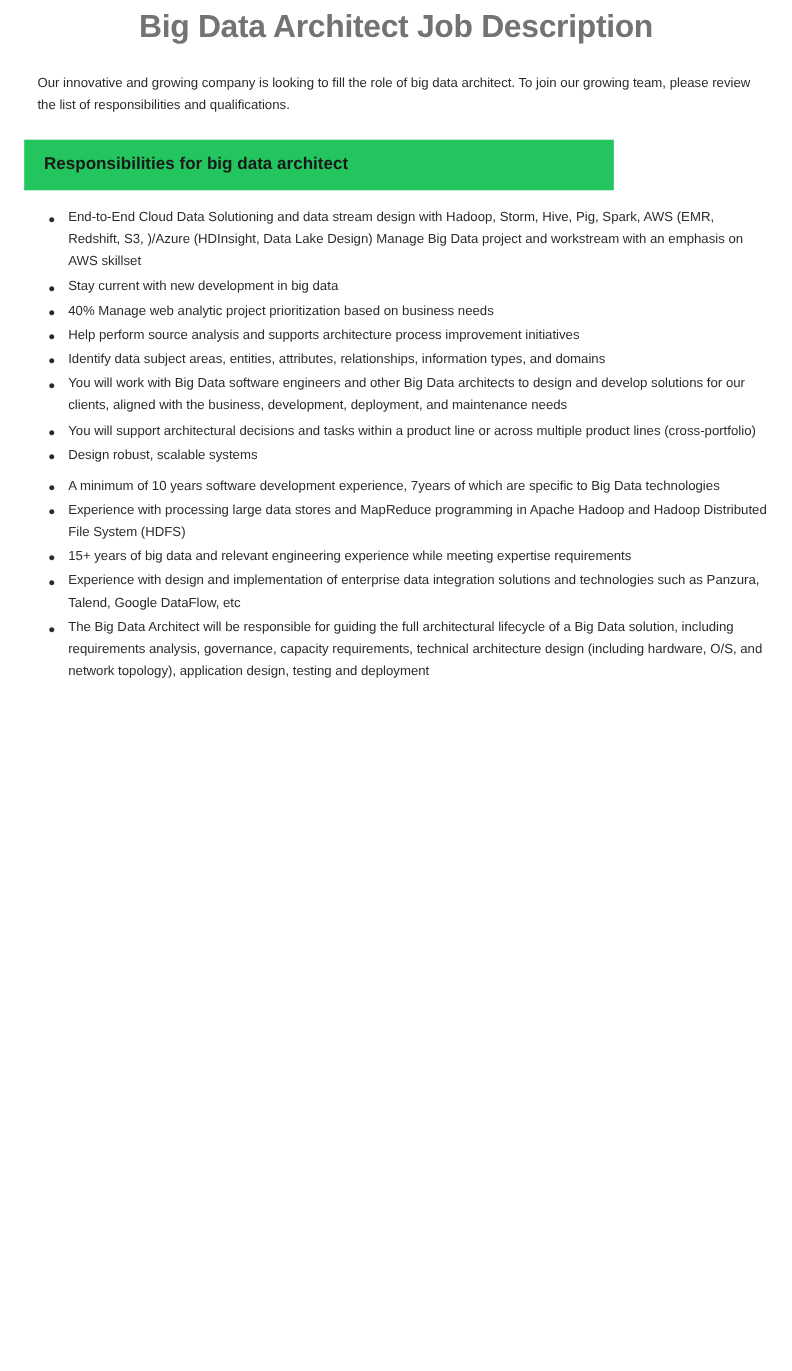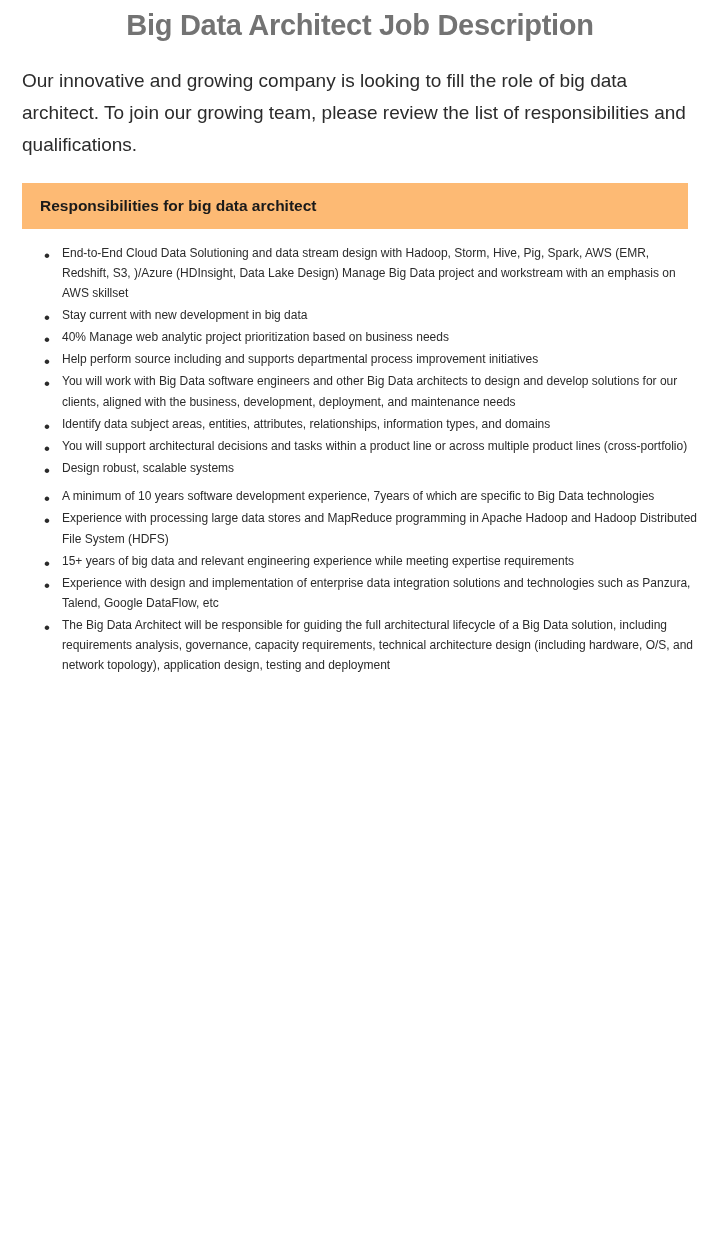--- a/index.html
+++ b/index.html
@@ -22,34 +22,34 @@
   .doc-title {
     font-size: 29px;
     font-weight: bold;
     text-align: center;
     letter-spacing: -0.3px;
     margin: 8px 0 22px 0;
     color: #737373;
     line-height: 1.2;
   }
   .intro {
-    font-size: 19px;
+    font-size: 12px;
     line-height: 1.68;
     color: #2b2b2b;
-    margin: 0 0 22px 0;
+    margin: 0 0 22px 12px;
   }
   .section-header {
-    background: #fdba74;
+    background: #22c55e;
     font-size: 15.5px;
     font-weight: bold;
     color: #1a1a1a;
     padding: 14px 0 14px 18px;
     margin: 0 0 14px 0;
     box-sizing: border-box;
-    width: 666px;
+    width: 536px;
   }
   .section-header.second {
     margin-top: 22px;
   }
   ul.items {
     list-style: none;
     margin: 0 0 8px 0;
     padding: 0 0 0 10px;
   }
   ul.items li {
@@ -78,23 +78,23 @@
   <h1 class="doc-title">Big Data Architect Job Description</h1>
 
   <p class="intro">Our innovative and growing company is looking to fill the role of big data architect. To join our growing team, please review the list of responsibilities and qualifications.</p>
 
   <div class="section-header">Responsibilities for big data architect</div>
 
   <ul class="items">
     <li>End-to-End Cloud Data Solutioning and data stream design with Hadoop, Storm, Hive, Pig, Spark, AWS (EMR, Redshift, S3, )/Azure (HDInsight, Data Lake Design) Manage Big Data project and workstream with an emphasis on AWS skillset</li>
     <li>Stay current with new development in big data</li>
     <li>40% Manage web analytic project prioritization based on business needs</li>
-    <li>Help perform source including and supports departmental process improvement initiatives</li>
+    <li>Help perform source analysis and supports architecture process improvement initiatives</li>
+    <li>Identify data subject areas, entities, attributes, relationships, information types, and domains</li>
     <li>You will work with Big Data software engineers and other Big Data architects to design and develop solutions for our clients, aligned with the business, development, deployment, and maintenance needs</li>
-    <li>Identify data subject areas, entities, attributes, relationships, information types, and domains</li>
     <li>You will support architectural decisions and tasks within a product line or across multiple product lines (cross-portfolio)</li>
     <li>Design robust, scalable systems</li>
   </ul>
 
 
   <ul class="items">
     <li>A minimum of 10 years software development experience, 7years of which are specific to Big Data technologies</li>
     <li>Experience with processing large data stores and MapReduce programming in Apache Hadoop and Hadoop Distributed File System (HDFS)</li>
     <li>15+ years of big data and relevant engineering experience while meeting expertise requirements</li>
     <li>Experience with design and implementation of enterprise data integration solutions and technologies such as Panzura, Talend, Google DataFlow, etc</li>

